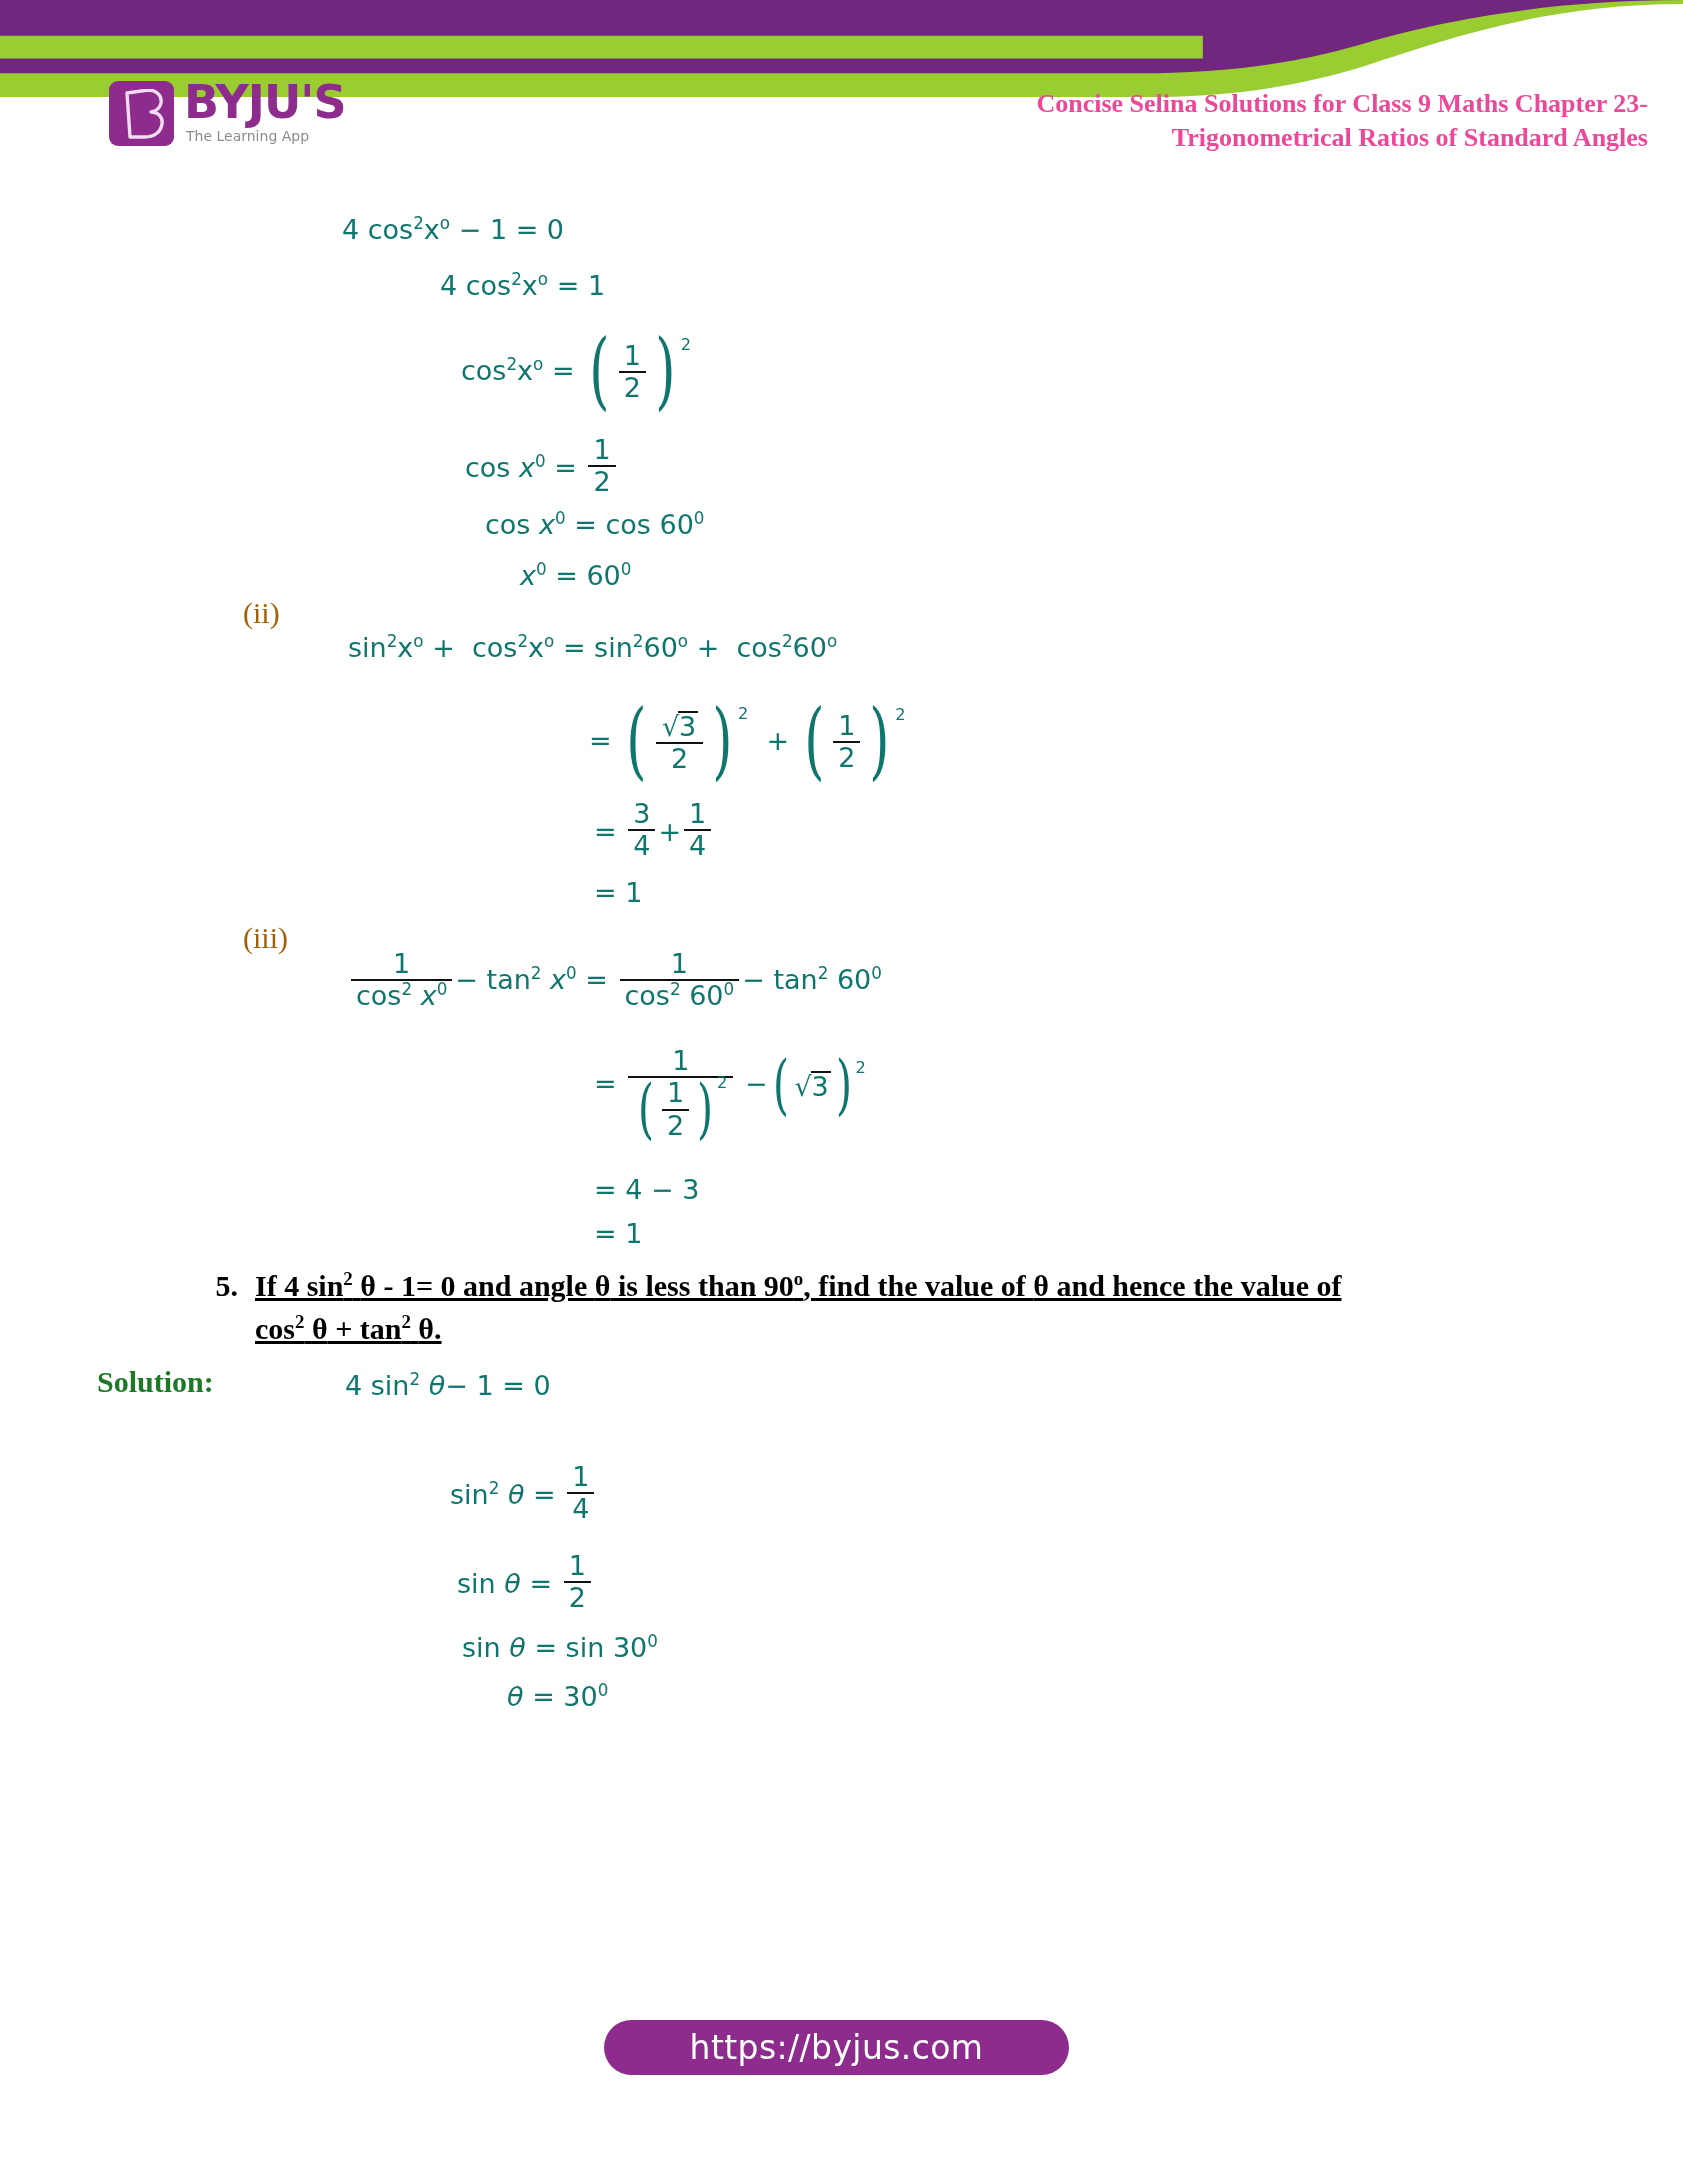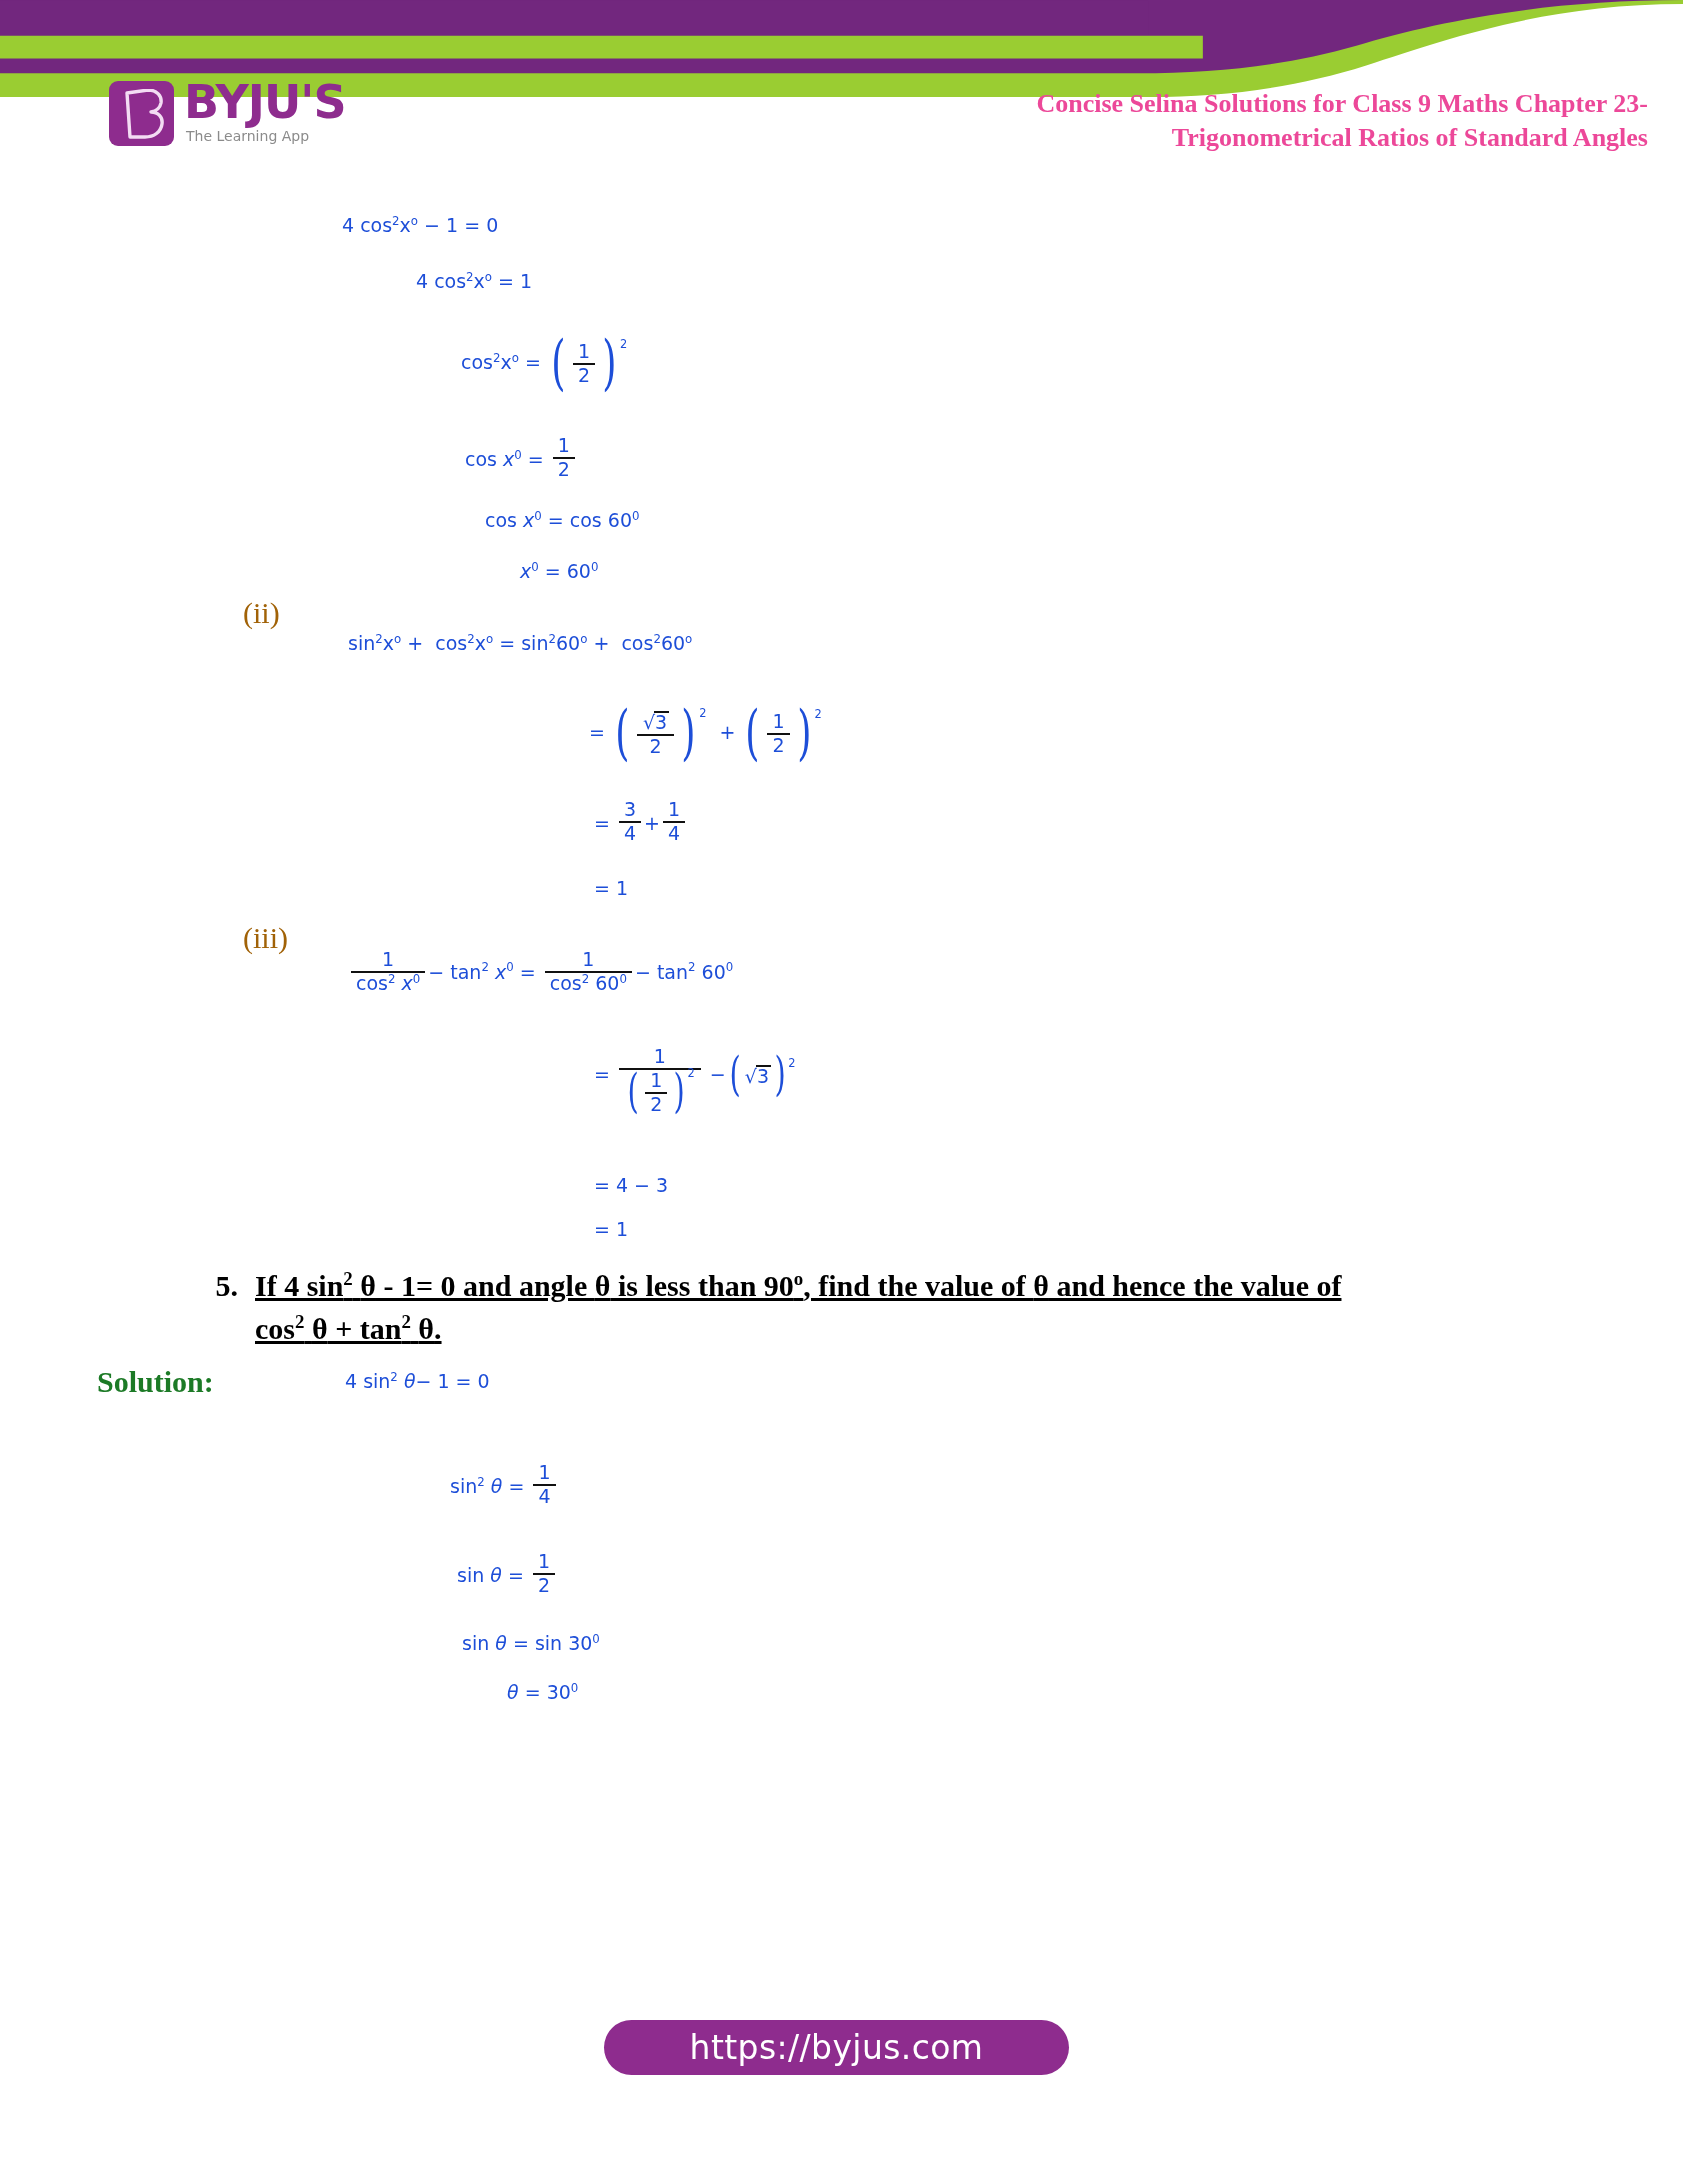--- a/index.html
+++ b/index.html
@@ -74,22 +74,22 @@
     font-weight: bold;
     font-size: 26px;
     line-height: 1.3;
     color: #ec4899;
   }
 
   
   .math {
     position: absolute;
     font-family: "DejaVu Sans", sans-serif;
-    font-size: 19px;
-    color: #1d4ed8;
+    font-size: 27px;
+    color: #0f766e;
     white-space: nowrap;
     line-height: 1;
   }
   .math sup {
     font-size: 0.62em;
     vertical-align: super;
     line-height: 0;
   }
   .it { font-style: italic; }
 
@@ -240,21 +240,21 @@
 
 <div id="page-title">
   <div>Concise Selina Solutions for Class 9 Maths Chapter 23-</div>
   <div>Trigonometrical Ratios of Standard Angles</div>
 </div>
 
 <div class="math" style="left:342px; top:216px;">
   <span>4 cos</span><sup>2</sup><span>x</span><sup>o</sup>&nbsp;<span>−  1  =  0</span>
 </div>
 
-<div class="math" style="left:416px; top:272px;">
+<div class="math" style="left:440px; top:272px;">
   <span>4 cos</span><sup>2</sup><span>x</span><sup>o</sup>&nbsp;<span>= 1</span>
 </div>
 
 <div class="math" style="left:461px; top:342px;">
   <span>cos</span><sup>2</sup><span>x</span><sup>o</sup>&nbsp;<span>=</span>&nbsp;<span class="paren tall"><span class="pl">(</span><span class="body"><span class="frac big"><span class="num">1</span><span class="den">2</span></span></span><span class="pr">)</span><span class="exp">2</span></span>
 </div>
 
 <div class="math" style="left:465px; top:436px;">
   <span>cos</span>&nbsp;<span class="it">x</span><sup>0</sup>&nbsp;<span>=</span>&nbsp;<span class="frac"><span class="num">1</span><span class="den">2</span></span>
 </div>

